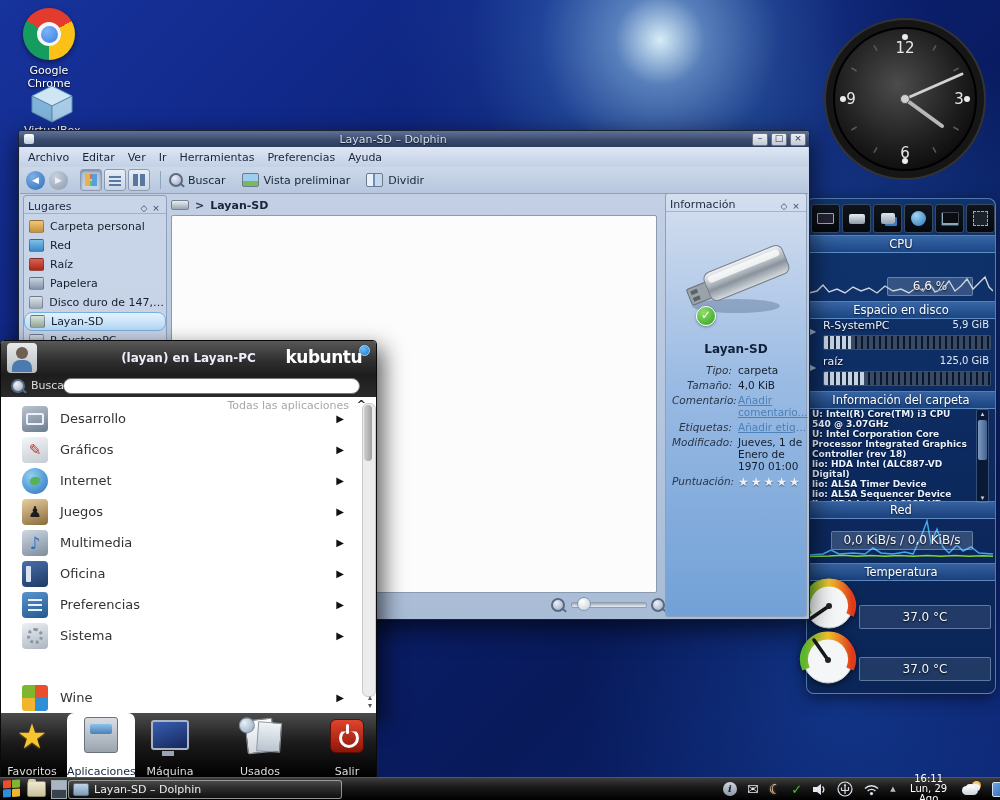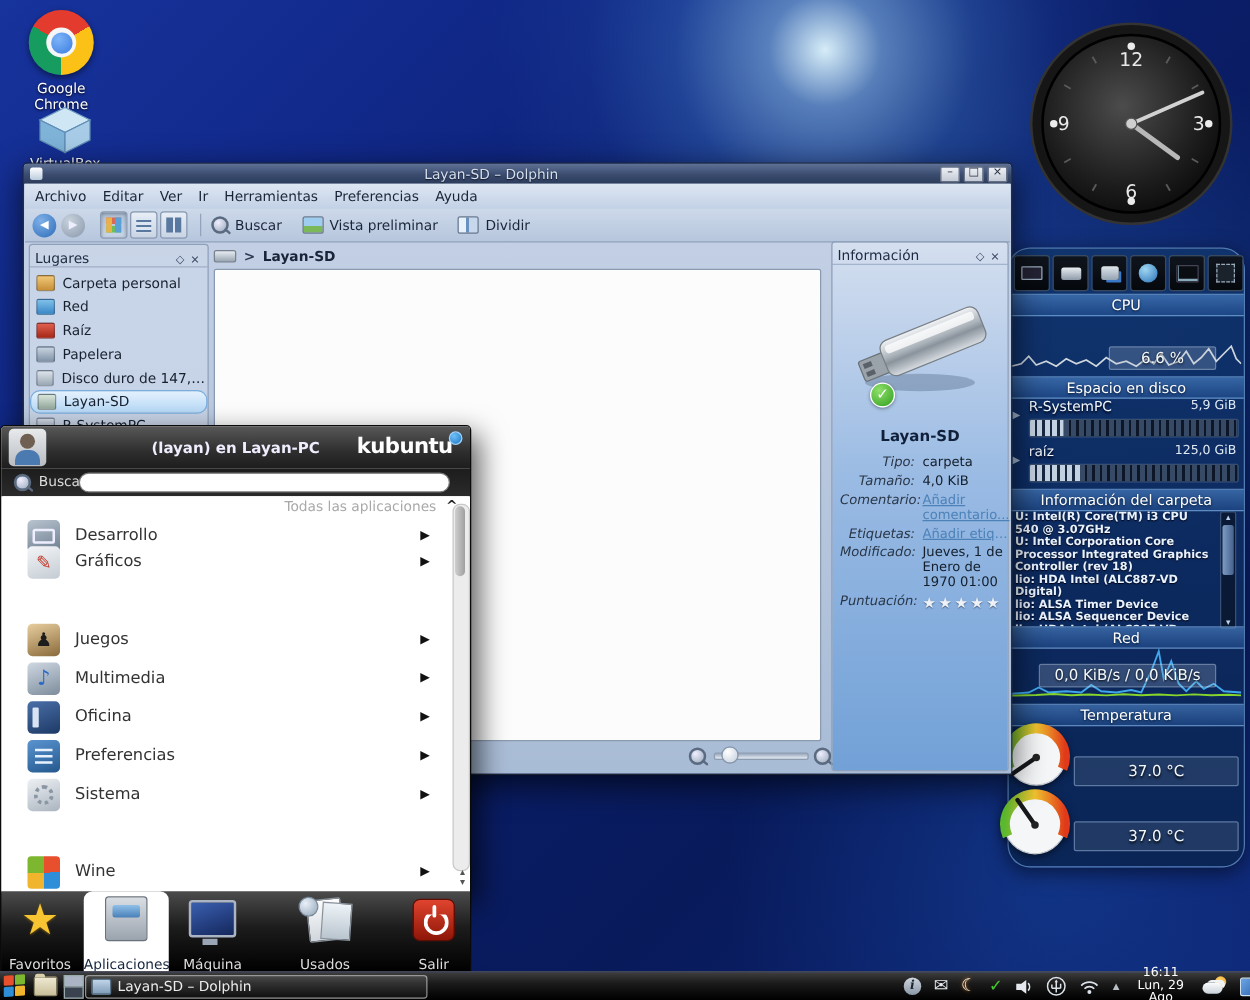--- a/index.html
+++ b/index.html
@@ -151,21 +151,21 @@
   .tmon::after{content:"";position:absolute;left:9px;bottom:-8px;width:12px;height:5px;background:#9aa6b6;}
   .tdocs{display:inline-block;width:26px;height:32px;background:linear-gradient(180deg,#fdfdfd,#d0d6dc);border:1px solid #8a939d;border-radius:2px;position:relative;transform:rotate(-6deg);top:2px;}
   .tdocs::before{content:"";position:absolute;right:-8px;top:3px;width:22px;height:28px;background:linear-gradient(180deg,#eef4f8,#b9c4ce);border:1px solid #8a939d;transform:rotate(10deg);}
   .tdocs::after{content:"";position:absolute;left:-7px;top:-4px;width:14px;height:14px;border-radius:50%;background:radial-gradient(circle at 35% 30%,#e8f0f8,#93a5b8);border:1px solid #7a8a9a;}
   .tpower{display:inline-block;width:32px;height:32px;border-radius:6px;background:linear-gradient(180deg,#e0442e,#8e1608);border:1px solid #5c0e04;position:relative;top:2px;}
   .tpower::before{content:"";position:absolute;left:8px;top:8px;width:14px;height:14px;border:3px solid #fff;border-radius:50%;clip-path:polygon(0 18%,100% 18%,100% 100%,0 100%);}
   .tpower::after{content:"";position:absolute;left:14.5px;top:4px;width:3px;height:10px;background:#fff;border-radius:2px;}
 
   
   .monitor{background:linear-gradient(180deg,rgba(16,52,108,.88),rgba(10,36,82,.9));
-    border:1px solid rgba(140,190,245,.55);border-radius:18px;box-shadow:0 4px 16px rgba(0,0,0,.5);color:#eaf3ff;}
+    border:1px solid rgba(140,190,245,.55);border-radius:8px;box-shadow:0 4px 16px rgba(0,0,0,.5);color:#eaf3ff;}
   .mtile{position:absolute;top:5px;width:27px;height:27px;background:linear-gradient(180deg,#10151d,#05080d);
     border:1px solid #3a4a5e;border-radius:3px;display:flex;align-items:center;justify-content:center;}
   .mband{position:absolute;left:0;right:0;height:16px;line-height:16px;text-align:center;font-size:11.5px;color:#fff;
     background:linear-gradient(180deg,rgba(95,155,225,.5),rgba(45,95,165,.45));
     border-top:1px solid rgba(170,215,255,.4);border-bottom:1px solid rgba(170,215,255,.35);text-shadow:0 1px 2px #02142e;}
   .mval{background:rgba(190,205,220,.22);border:1px solid rgba(200,220,240,.35);border-radius:2px;
     color:#f2f7fc;text-align:center;font-size:12px;text-shadow:0 1px 2px #000;}
   .dname{font-size:11px;color:#f2f7fc;text-shadow:0 1px 2px #001;}
   .dsize{font-size:10px;color:#dfe9f4;}
   .dbar{position:absolute;height:13px;background:#0b1830;border:1px solid rgba(140,180,230,.35);border-radius:2px;overflow:hidden;}
@@ -509,28 +509,33 @@
     </div>
     <div class="ksearchrow">
       <span class="mag" style="position:absolute;left:10px;top:4px;"></span>
       <span class="klabel">Buscar:</span>
       <span class="kinput"></span>
     </div>
     <div class="kbody">
       <span class="kallapps">Todas las aplicaciones</span>
       <span class="kcaret i-caret"></span>
 
-      <div class="kitem" style="top:16px;">
+      <div class="kitem" style="top:6px;">
         <span class="kic ki-dev"></span>
         <span class="klbl">Desarrollo</span>
         <span class="karrow i-tri"></span>
         </div>
       <div class="kitem" style="top:37px;">
         <span class="kic ki-gfx">✎</span>
         <span class="klbl">Gráficos</span>
+        <span class="karrow i-tri"></span>
+        </div>
+      <div class="kitem" style="top:68px;">
+        <span class="kic ki-net"></span>
+        <span class="klbl">Internet</span>
         <span class="karrow i-tri"></span>
         </div>
       <div class="kitem" style="top:99px;">
         <span class="kic ki-game">♟</span>
         <span class="klbl">Juegos</span>
         <span class="karrow i-tri"></span>
         </div>
       <div class="kitem" style="top:130px;">
         <span class="kic ki-mm">♪</span>
         <span class="klbl">Multimedia</span>

